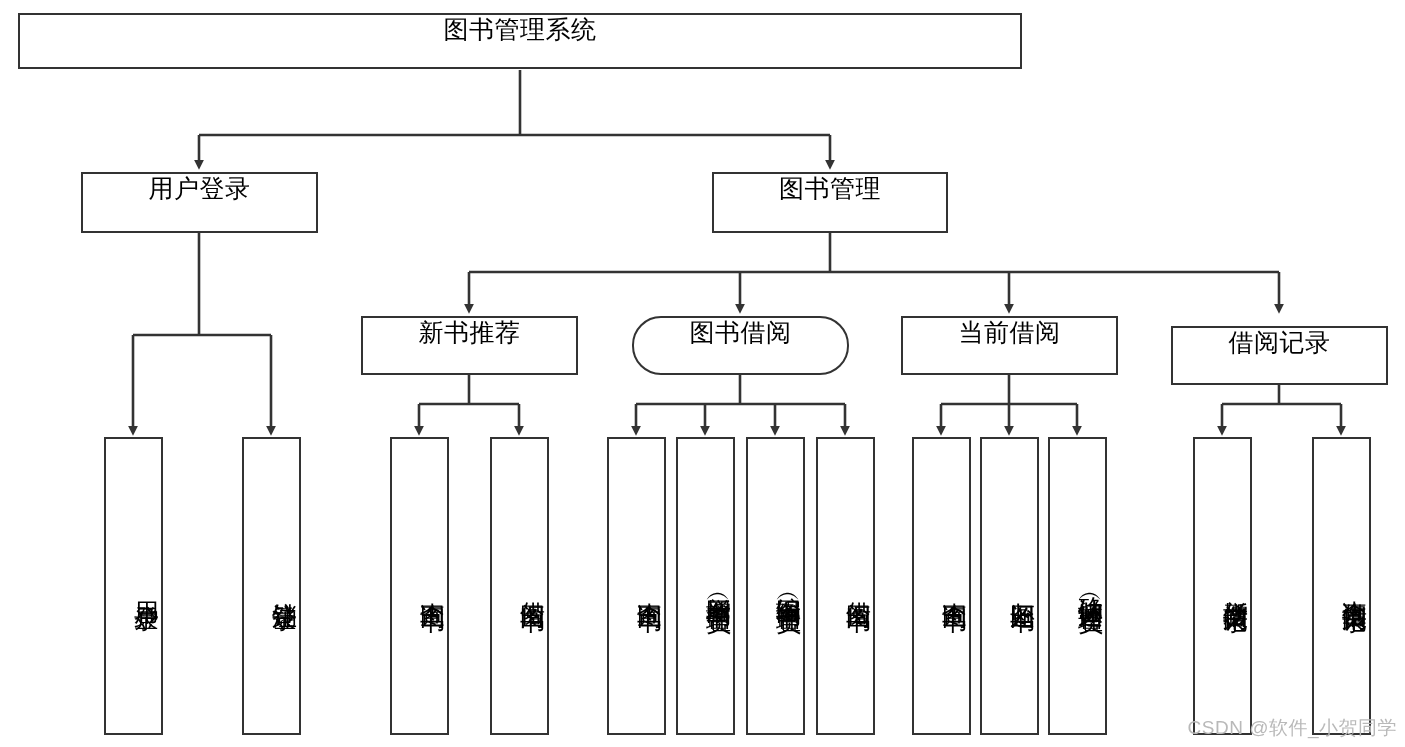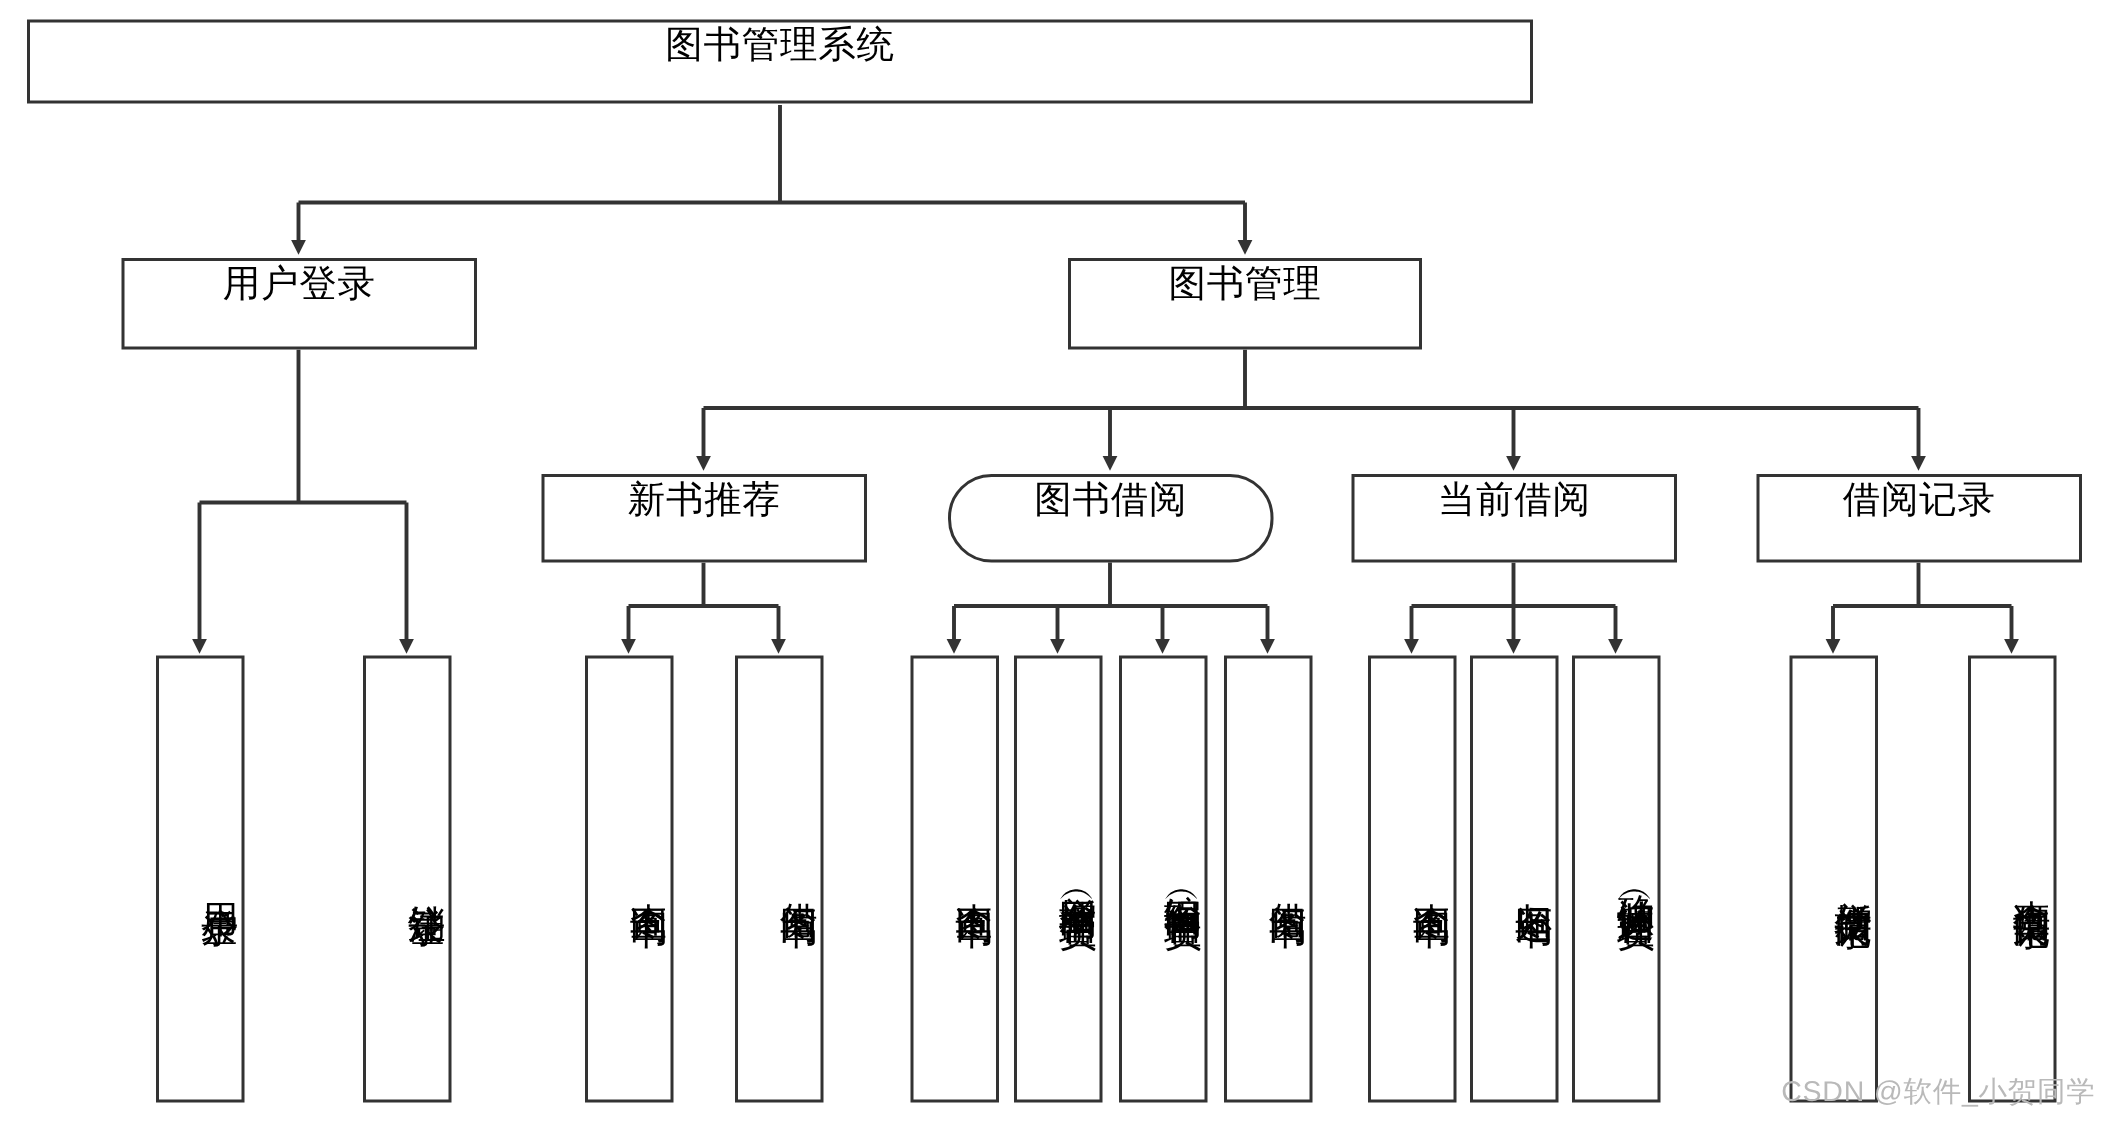--- a/index.html
+++ b/index.html
@@ -146,21 +146,21 @@
   </div>
 
   <div class="node horiz" style="left:632px; top:316px; width:217px; height:59px;border-radius:29px;">
     <span class="nodelabel">图书借阅</span>
   </div>
 
   <div class="node horiz" style="left:901px; top:316px; width:217px; height:59px;">
     <span class="nodelabel">当前借阅</span>
   </div>
 
-  <div class="node horiz" style="left:1171px; top:316px; width:217px; height:59px;">
+  <div class="node horiz" style="left:1171px; top:326px; width:217px; height:59px;">
     <span class="nodelabel">借阅记录</span>
   </div>
 
   <div class="node vert" style="left:104px; top:437px; width:59px; height:298px;">
     <span class="nodelabel">用户登录</span>
   </div>
 
   <div class="node vert" style="left:242px; top:437px; width:59px; height:298px;">
     <span class="nodelabel">注销登录</span>
   </div>

